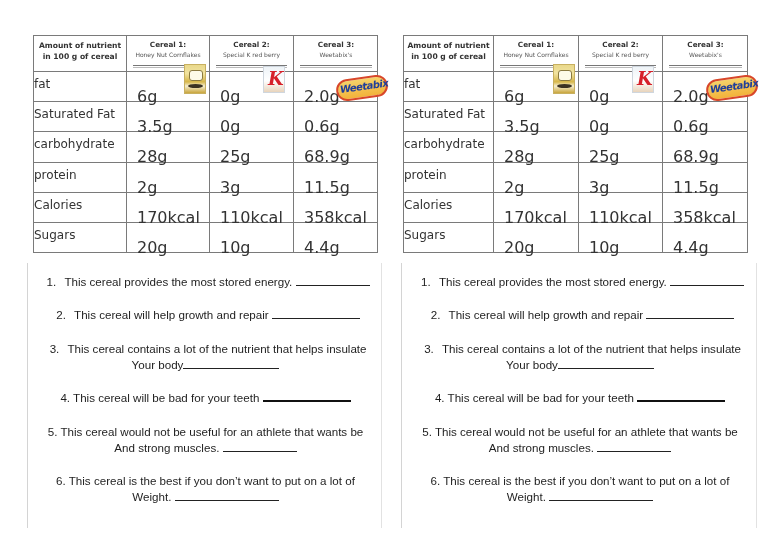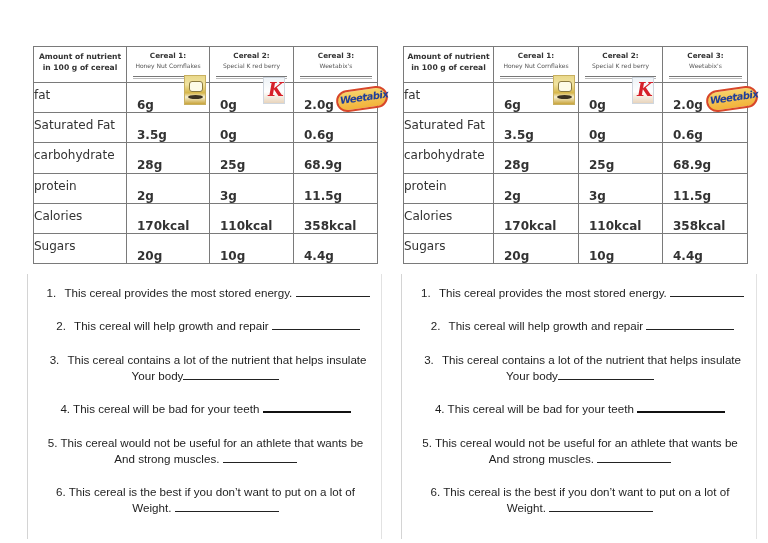--- a/index.html
+++ b/index.html
@@ -1,19 +1,19 @@
 <!DOCTYPE html>
 <html><head>
 <meta charset="utf-8">
 <style>
   * { box-sizing: border-box; margin: 0; padding: 0; }
   html, body { width: 768px; height: 543px; background: #ffffff; overflow: hidden; }
   body { position: relative; font-family: "Liberation Sans", sans-serif; color: #222; }
 
-  .sheet { position: absolute; top: 11px; width: 384px; height: 392px; }
+  .sheet { position: absolute; top: 0; width: 384px; height: 392px; }
   .sheet.left { left: 0; }
   .sheet.right { left: 370px; }
 
   
   .ntable {
     position: absolute; top: 35px; height: 218px;
     border: 1px solid #7a7a7a;
     display: grid;
     grid-template-rows: 36px 30px 30px 31px 30px 30px 30px;
   }
@@ -34,21 +34,21 @@
   .hcell { text-align: center; padding-top: 4px; }
   .hcell .h-main { font-size: 7.2px; font-weight: bold; color: #333; line-height: 10px; display: block; }
   .hcell .h-sub { font-size: 6px; color: #555; line-height: 9px; display: block; }
   .hcell .h-first { font-size: 7.6px; font-weight: bold; color: #333; line-height: 10px; display: block; padding-top: 1px; }
   .hcell .h-rule {
     position: absolute; left: 6px; right: 6px; bottom: 3px;
     border-top: 1px solid #777; border-bottom: 1px solid #bbb; height: 3px;
   }
 
   .label-cell { padding-top: 5px; font-size: 12px; color: #333; }
-  .val-cell { padding-left: 10px; padding-top: 15px; font-size: 12px; color: #333; font-weight: bold; }
+  .val-cell { padding-left: 10px; padding-top: 15px; font-size: 16px; color: #333; }
 
   
   .pack { position: absolute; z-index: 2; }
   .pack-honey {
     width: 22px; height: 30px; right: 3px; top: -8px;
     background: linear-gradient(180deg, #e9d88a 0%, #f1e3a0 30%, #d6b64a 60%, #f5eed0 75%, #c9a53c 100%);
     border: 1px solid #c8b060;
   }
   .pack-honey::before {
     content: ""; position: absolute; left: 4px; top: 5px; width: 12px; height: 9px;

